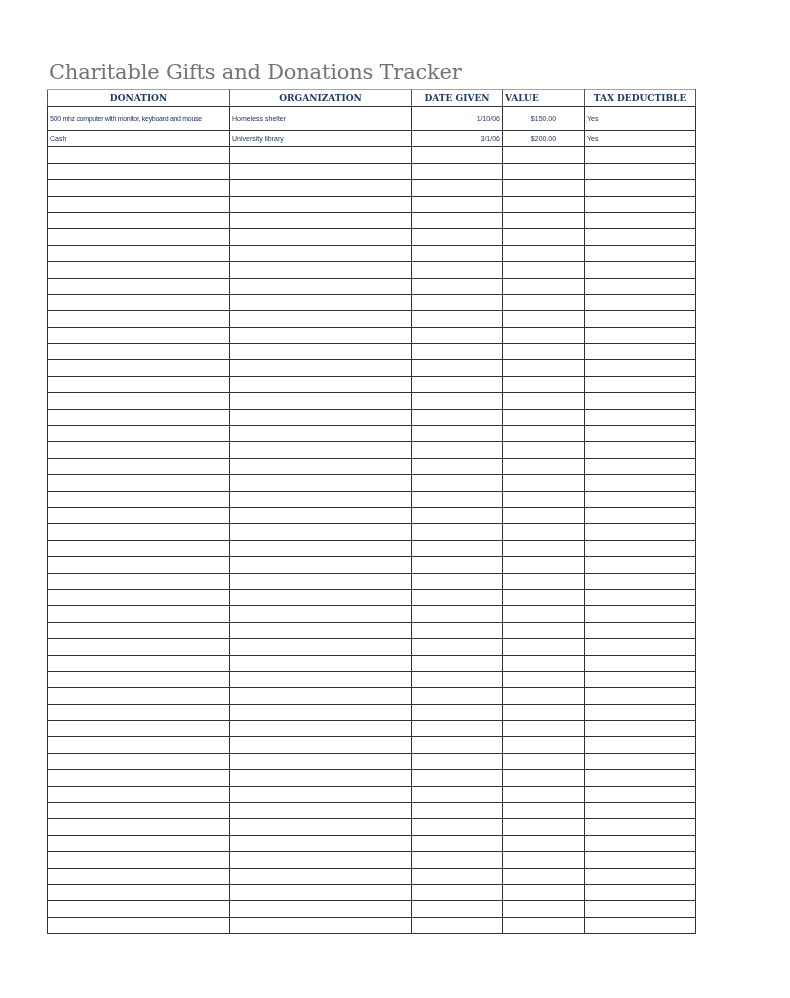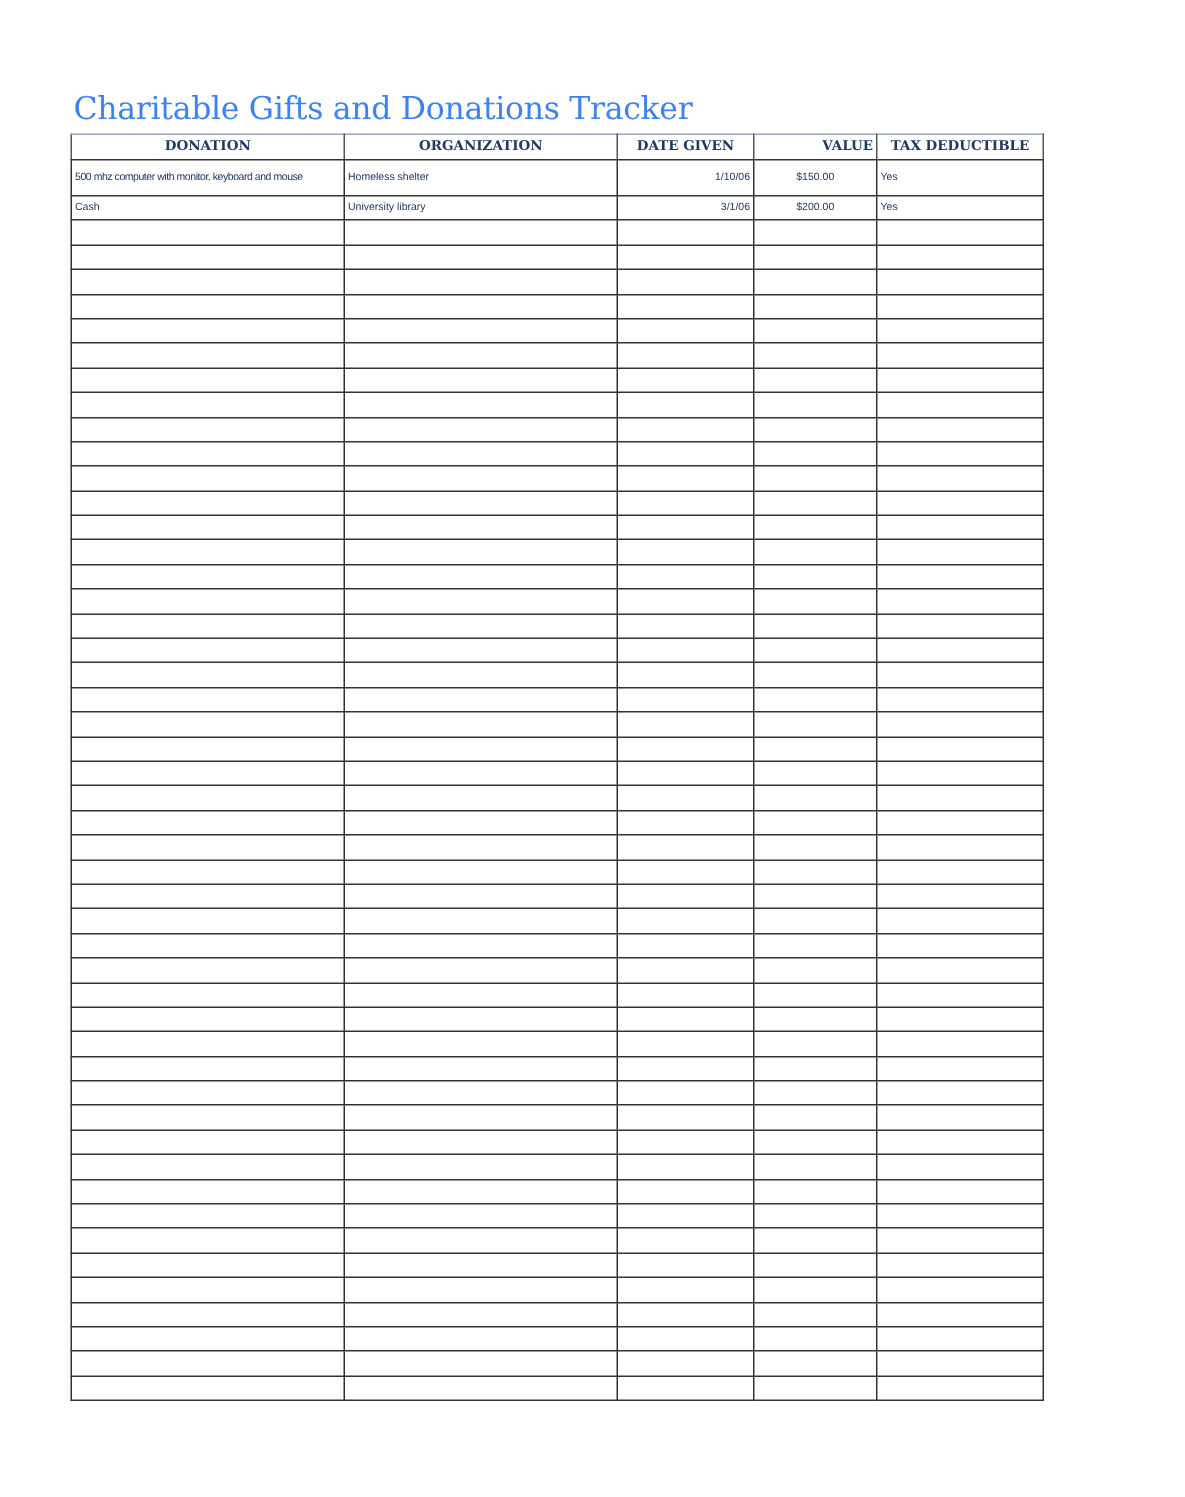--- a/index.html
+++ b/index.html
@@ -12,21 +12,21 @@
       height: 998px;
       position: relative;
       overflow: hidden;
     }
     .title {
       position: absolute;
       left: 49px;
       top: 60px;
       font-family: "DejaVu Serif", "Liberation Serif", serif;
       font-size: 21px;
-      color: #3b82f6;
+      color: #737373;
       white-space: nowrap;
       letter-spacing: -0.2px;
     }
     table.tracker {
       position: absolute;
       left: 47px;
       top: 89px;
       border-collapse: collapse;
       table-layout: fixed;
       width: 648px;
@@ -47,21 +47,21 @@
       border-left: 1px solid #555;
       border-right: 1px solid #555;
       border-top: 1px solid #9aa6b8;
       border-bottom: 1px solid #333;
       text-align: center;
       vertical-align: middle;
       white-space: nowrap;
       overflow: hidden;
     }
     table.tracker th.right { text-align: center; }
-    table.tracker th.center { text-align: right; }
+    table.tracker th.center { text-align: left; }
 
     table.tracker td {
       height: 15.4px;
       padding: 0 2px;
       font-family: "Liberation Sans", sans-serif;
       font-size: 7px;
       color: #1f3864;
       border: 1px solid #333;
       vertical-align: middle;
       white-space: nowrap;

